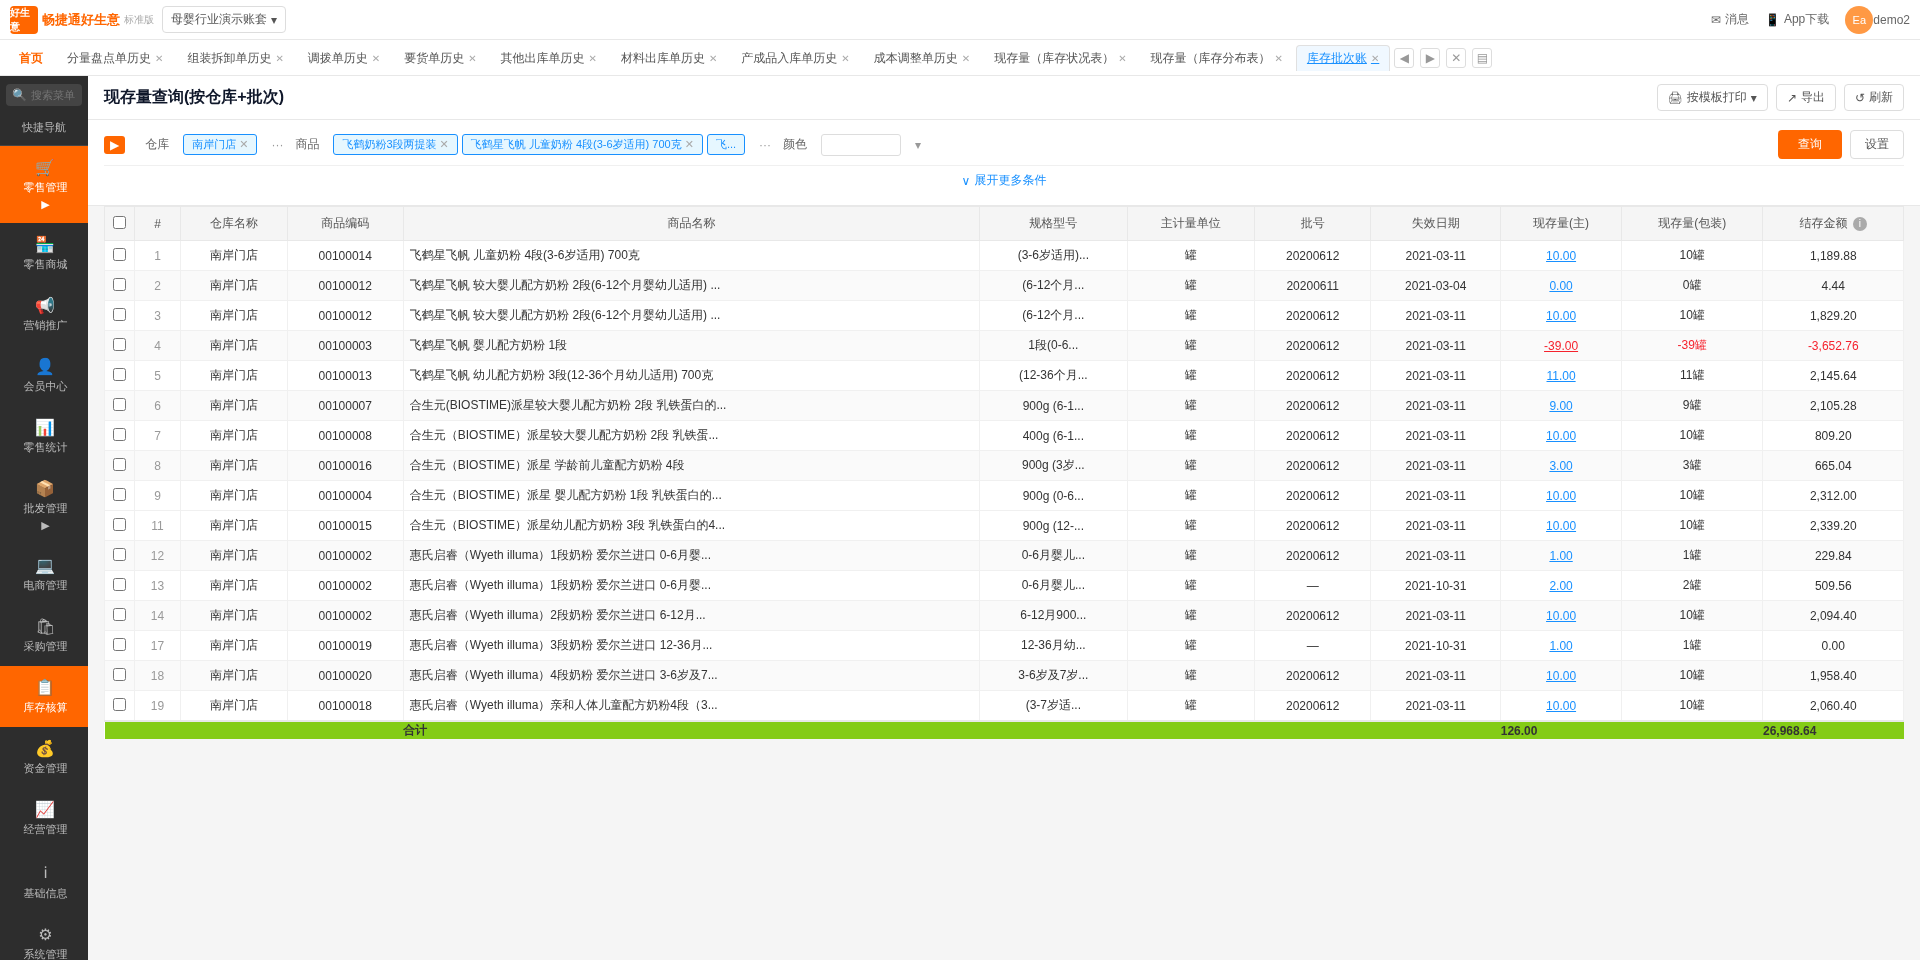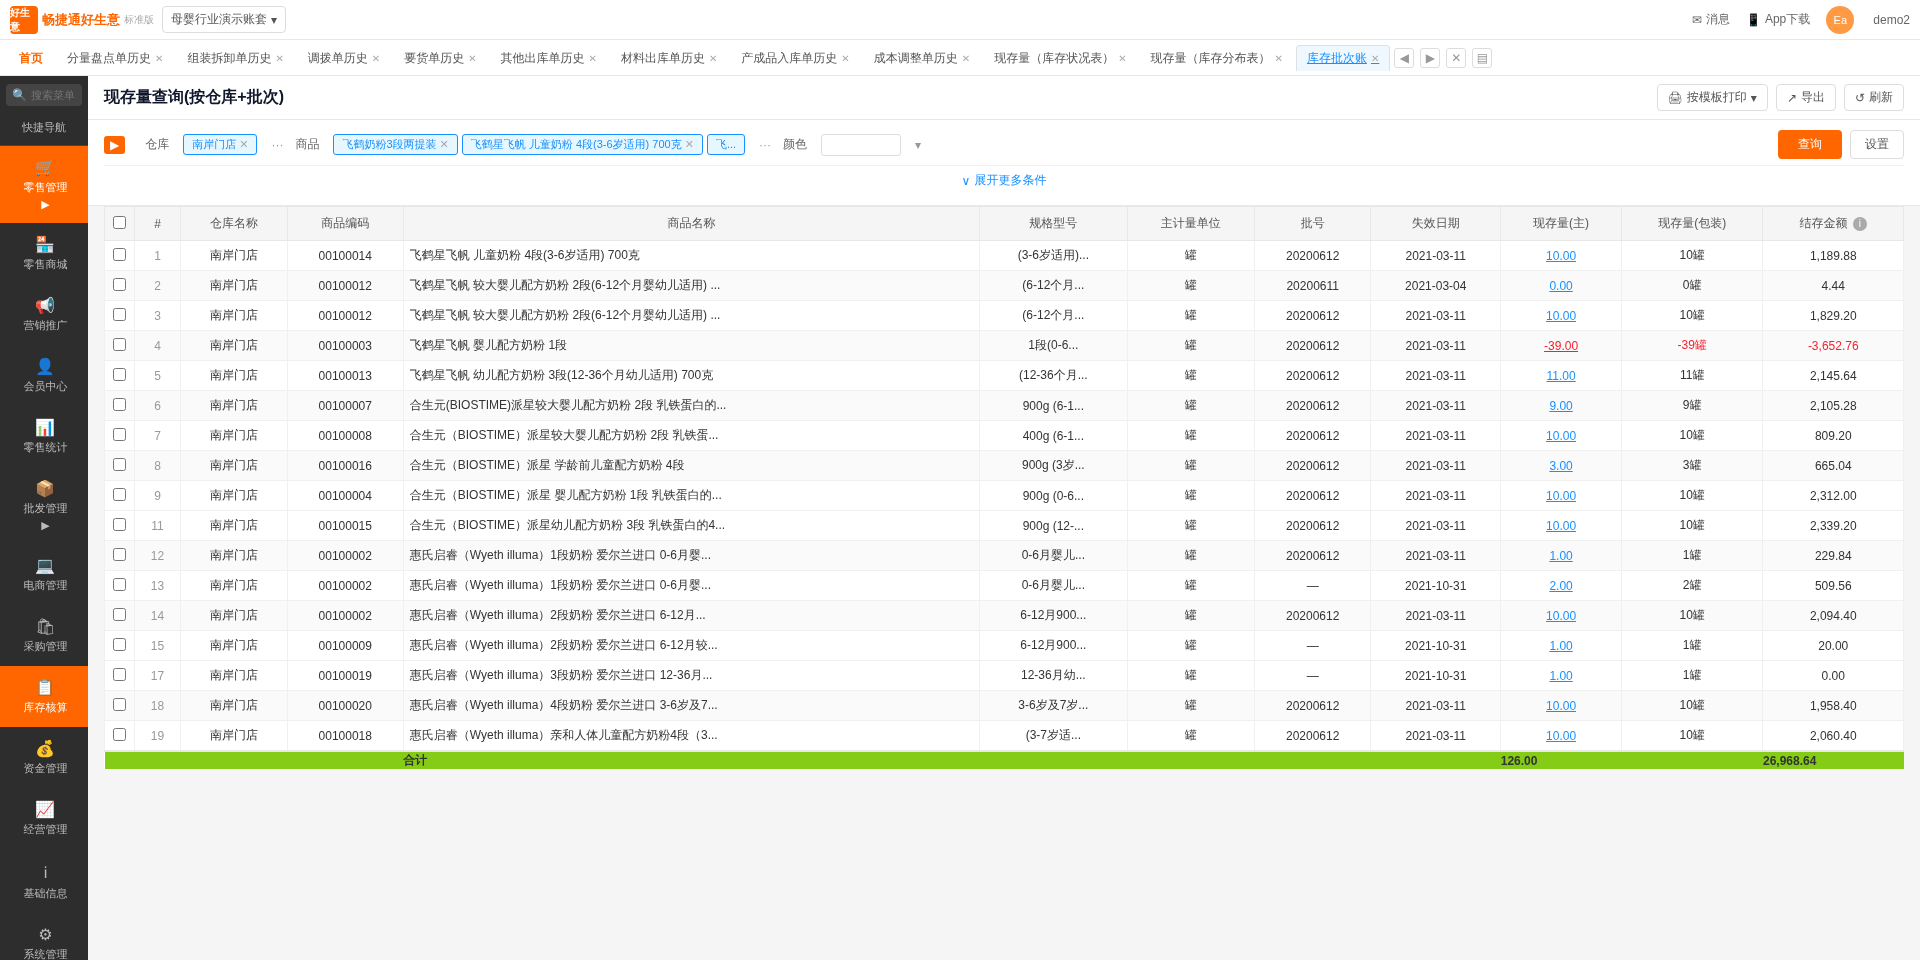--- a/index.html
+++ b/index.html
@@ -96,21 +96,21 @@
   </div>
   <div class="top-bar-right">
     <div class="top-bar-btn">
       <span>✉</span>
       <span>消息</span>
     </div>
     <div class="top-bar-btn">
       <span>📱</span>
       <span>App下载</span>
     </div>
-    <div style="display:flex;align-items:center;gap:19px;">
+    <div style="display:flex;align-items:center;gap:0;">
       <div class="avatar">Ea</div>
       <span>demo2</span>
     </div>
   </div>
 </div>
 
 <div class="nav-tabs">
   <div class="nav-tab home">
     <span>首页</span>
   </div>
@@ -501,34 +501,20 @@
       <td>6-12月900...</td>
       <td>罐</td>
       <td>20200612</td>
       <td>2021-03-11</td>
       <td><span class="underline-num">10.00</span></td>
       <td class="">10罐</td>
       <td class="">2,094.40</td>
     </tr>
             <tr style="background: rgb(255, 255, 255);">
       <td><input type="checkbox" style=""></td>
-      <td class="row-num">15</td>
-      <td>南岸门店</td>
-      <td>00100009</td>
-      <td class="left">惠氏启睿（Wyeth illuma）2段奶粉 爱尔兰进口 6-12月较...</td>
-      <td>6-12月900...</td>
-      <td>罐</td>
-      <td>—</td>
-      <td>2021-10-31</td>
-      <td><span class="underline-num">1.00</span></td>
-      <td class="">1罐</td>
-      <td class="">20.00</td>
-    </tr>
-            <tr style="background: rgb(255, 255, 255);">
-      <td><input type="checkbox" style=""></td>
       <td class="row-num">17</td>
       <td>南岸门店</td>
       <td>00100019</td>
       <td class="left">惠氏启睿（Wyeth illuma）3段奶粉 爱尔兰进口 12-36月...</td>
       <td>12-36月幼...</td>
       <td>罐</td>
       <td>—</td>
       <td>2021-10-31</td>
       <td><span class="underline-num">1.00</span></td>
       <td class="">1罐</td>

